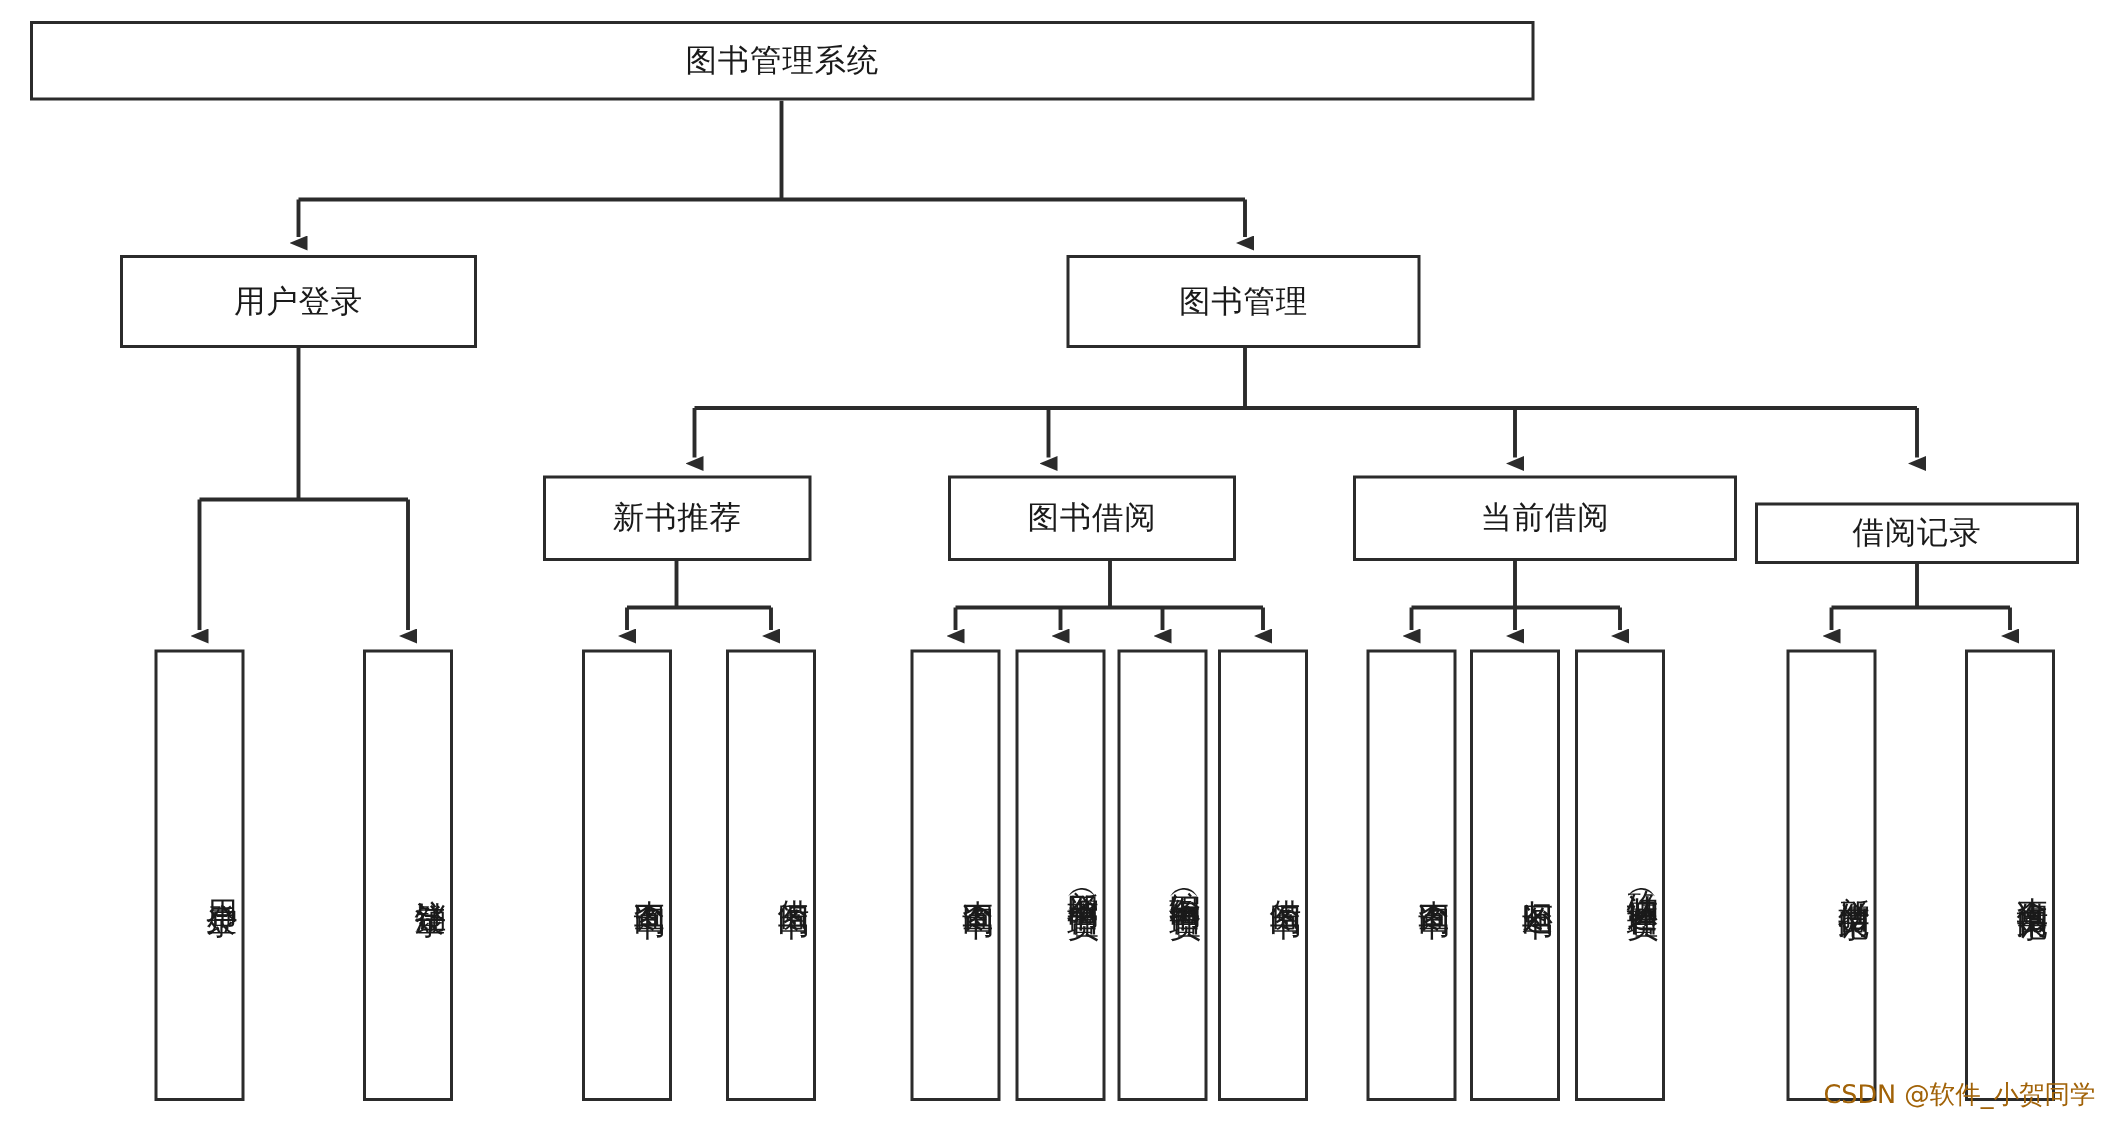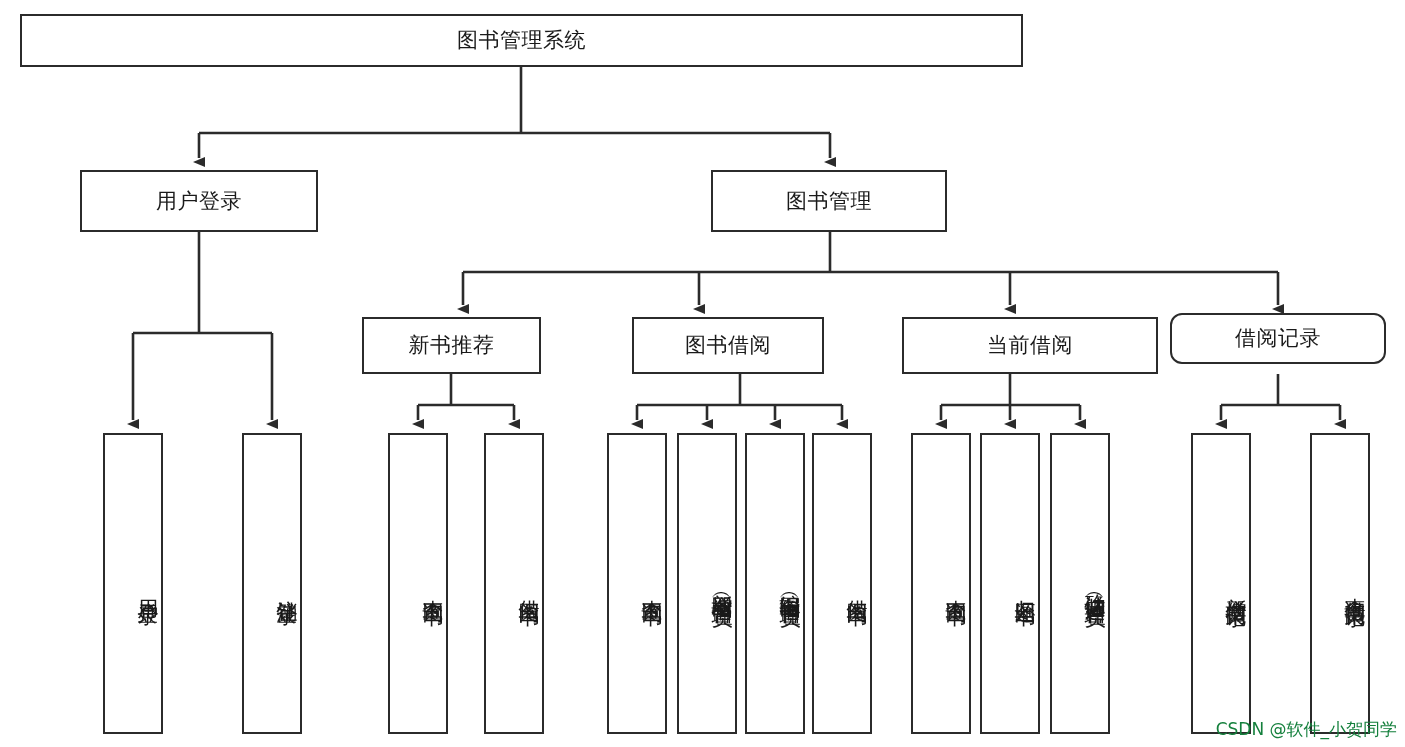--- a/index.html
+++ b/index.html
@@ -50,21 +50,21 @@
     width: 1405px;
     height: 747px;
     z-index: 1;
     pointer-events: none;
   }
   .watermark {
     position: absolute;
     right: 8px;
     bottom: 6px;
     font-size: 17px;
-    color: #15803d;
+    color: #a16207;
     z-index: 5;
     white-space: nowrap;
   }
 </style>
 </head>
 <body>
 
 <div id="diagram">
 
   <svg class="links" viewBox="0 0 1405 747">
@@ -130,21 +130,21 @@
 
   <div class="node horiz" style="left:362px; top:317px; width:179px; height:57px;">
     <span>新书推荐</span>
   </div>
   <div class="node horiz" style="left:632px; top:317px; width:192px; height:57px;">
     <span>图书借阅</span>
   </div>
   <div class="node horiz" style="left:902px; top:317px; width:256px; height:57px;">
     <span>当前借阅</span>
   </div>
-  <div class="node horiz" style="left:1170px; top:313px; width:216px; height:51px;border-radius:12px;">
+  <div class="node horiz" style="left:1170px; top:335px; width:216px; height:41px;">
     <span>借阅记录</span>
   </div>
 
   <div class="node vert" style="left:103px; top:433px; width:60px; height:301px;">
     <span>用户登录</span>
   </div>
   <div class="node vert" style="left:242px; top:433px; width:60px; height:301px;">
     <span>注销登录</span>
   </div>
 

